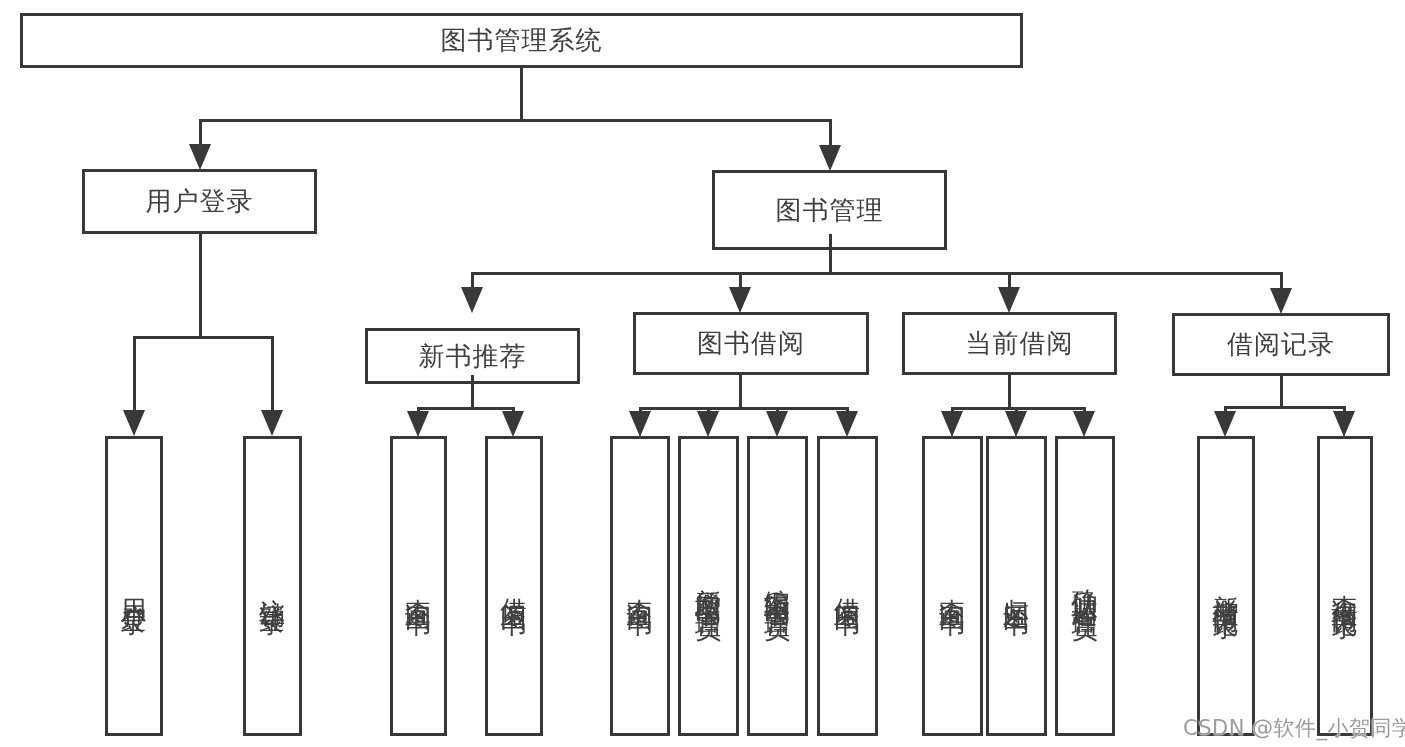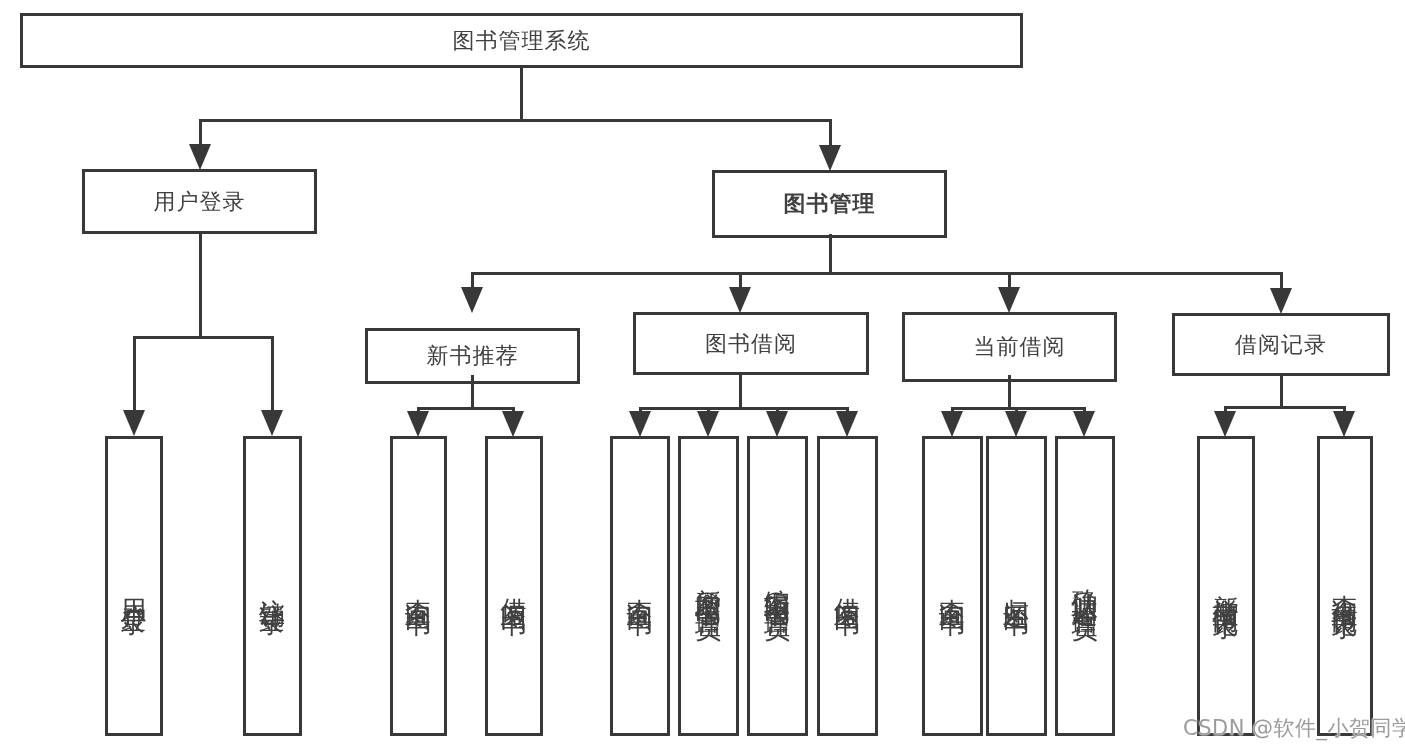--- a/index.html
+++ b/index.html
@@ -15,21 +15,21 @@
   .box {
     position: absolute;
     box-sizing: border-box;
     border: 3px solid #383838;
     background: #ffffff;
     display: flex;
     align-items: center;
     justify-content: center;
   }
   .hlabel {
-    font-size: 22px;
+    font-size: 26px;
     letter-spacing: 1px;
     color: #404040;
     white-space: nowrap;
   }
   .vtext {
     writing-mode: vertical-rl;
     text-orientation: mixed;
     font-size: 26px;
     line-height: 1;
     letter-spacing: 4px;
@@ -71,31 +71,31 @@
 
 <div class="canvas">
 
   <div class="box" style="left:20px; top:13px; width:1003px; height:55px;">
     <span class="hlabel">图书管理系统</span>
   </div>
 
   <div class="box" style="left:82px; top:169px; width:235px; height:65px;">
     <span class="hlabel">用户登录</span>
   </div>
-  <div class="box" style="left:712px; top:170px; width:235px; height:68px;font-weight:bold;">
+  <div class="box" style="left:712px; top:170px; width:235px; height:80px;">
     <span class="hlabel">图书管理</span>
   </div>
 
   <div class="box" style="left:365px; top:328px; width:215px; height:56px;">
     <span class="hlabel">新书推荐</span>
   </div>
   <div class="box" style="left:633px; top:312px; width:236px; height:63px;">
     <span class="hlabel">图书借阅</span>
   </div>
-  <div class="box" style="left:902px; top:312px; width:215px; height:70px;padding-left:20px;">
+  <div class="box" style="left:902px; top:312px; width:215px; height:63px;padding-left:20px;">
     <span class="hlabel">当前借阅</span>
   </div>
   <div class="box" style="left:1172px; top:313px; width:218px; height:63px;font-family:Liberation Serif, serif;">
     <span class="hlabel">借阅记录</span>
   </div>
 
   <div class="box" style="left:105px; top:436px; width:58px; height:300px;">
     <span class="vtext">用户登录</span>
   </div>
   <div class="box" style="left:243px; top:436px; width:59px; height:300px;">

